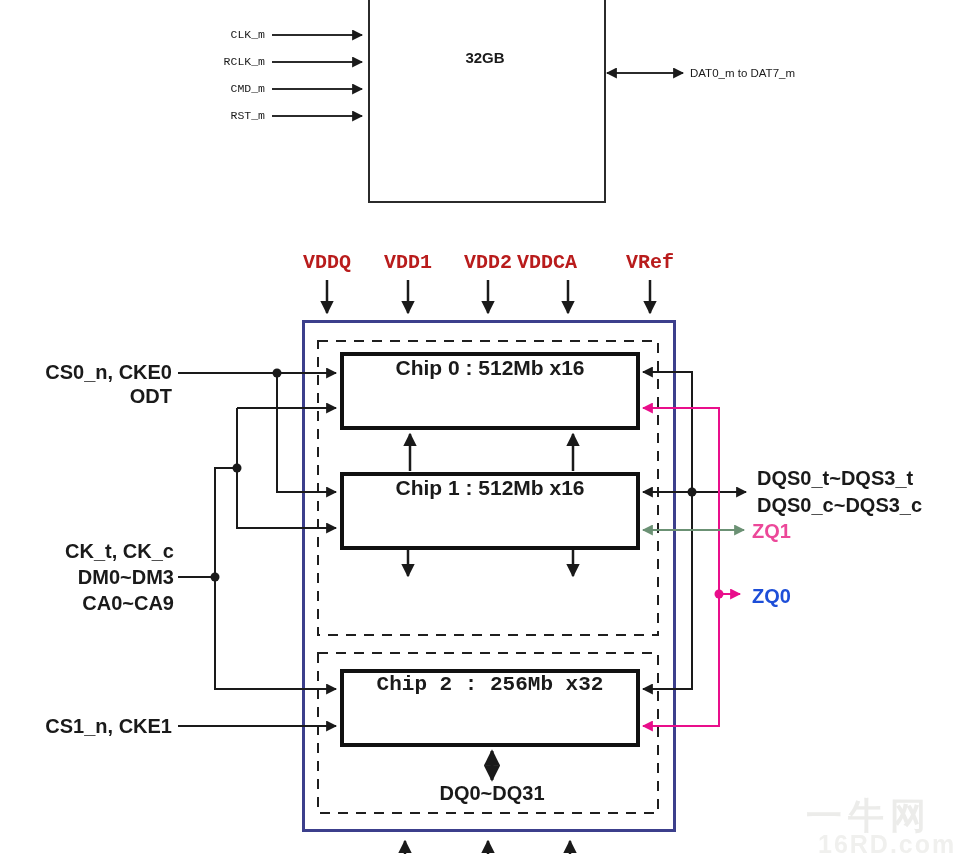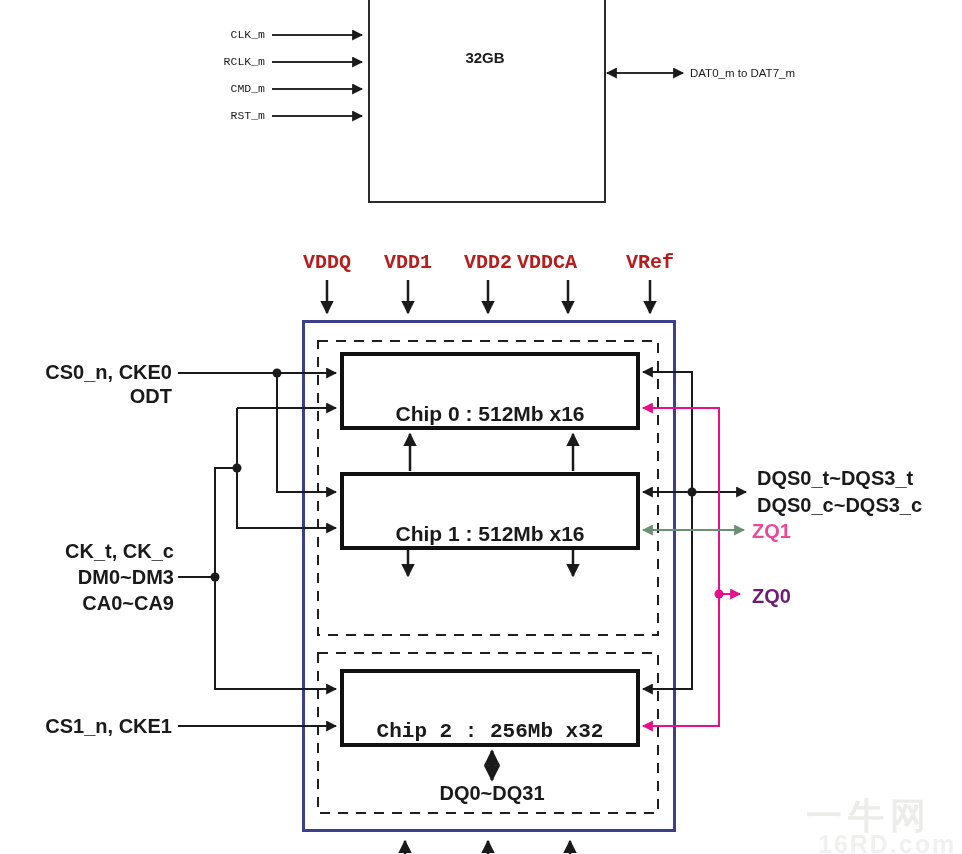--- a/index.html
+++ b/index.html
@@ -10,27 +10,27 @@
   }
   .abs{position:absolute;}
   
   .emmc-box{left:368px;top:-22px;width:234px;height:221px;border:2px solid #2b2b2b;background:#fff;z-index:1;}
   .emmc-title{left:368px;top:49px;width:234px;text-align:center;font-weight:bold;font-size:15px;line-height:18px;z-index:6;}
   .sig-sm{font-size:11.5px;line-height:14px;white-space:nowrap;z-index:6;}
   .sig-sm.r{text-align:left;font-family:Liberation Mono, monospace;}
   
   .blue-box{left:302px;top:320px;width:374px;height:512px;border:3px solid #3c3f8c;background:transparent;z-index:1;box-sizing:border-box;}
   .chip{left:340px;width:300px;height:78px;border:4px solid #111;background:#fff;z-index:3;box-sizing:border-box;
-        display:flex;align-items:flex-end;justify-content:center;font-weight:bold;font-size:21px;}
+        display:flex;align-items:flex-start;justify-content:center;font-weight:bold;font-size:21px;}
   .big{font-weight:bold;font-size:20px;line-height:20px;white-space:nowrap;z-index:6;}
   .big.r{text-align:right;}
   .red{color:#b91c1c;font-family:Liberation Mono, monospace;}
   .center{transform:translateX(-50%);}
   .green{color:#ec4899;}
-  .magenta{color:#701a75;}
+  .magenta{color:#1d4ed8;}
   .wm-cn{left:806px;top:792px;font-weight:bold;font-size:36px;letter-spacing:6px;color:#ececea;z-index:2;white-space:nowrap;}
   .wm-en{left:818px;top:830px;font-weight:bold;font-size:25px;letter-spacing:2px;color:#f0f0ee;z-index:2;white-space:nowrap;}
   svg.wires{position:absolute;left:0;top:0;z-index:5;pointer-events:none;}
 </style>
 </head>
 <body>
 
 <div id="stage">
 
   <div class="abs emmc-box"></div>

